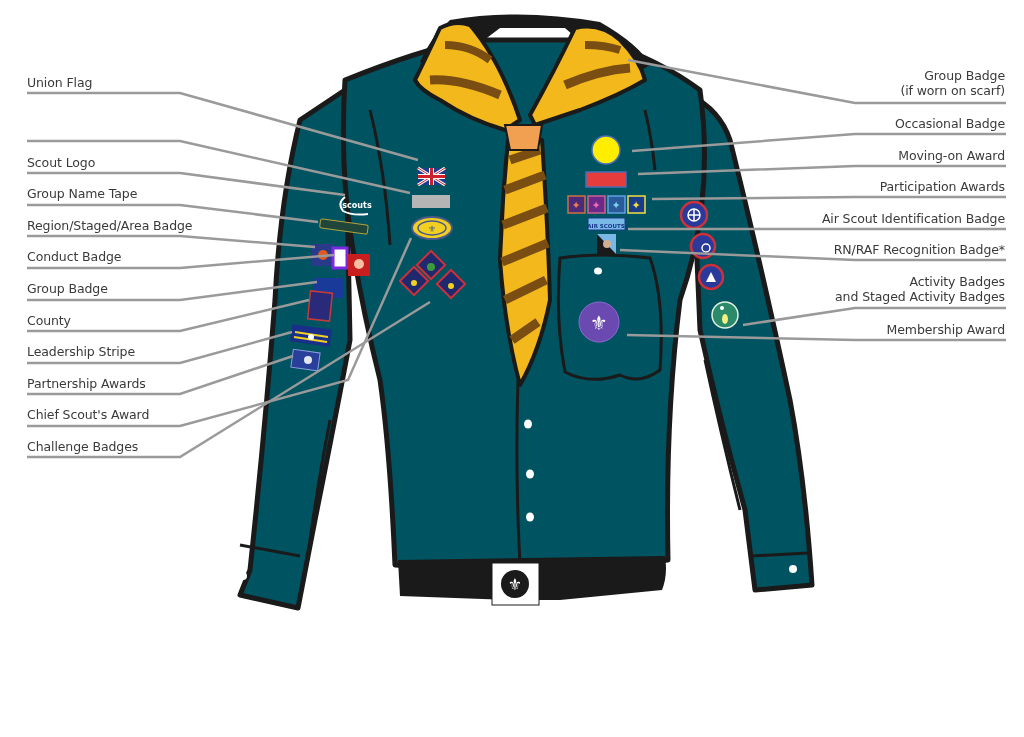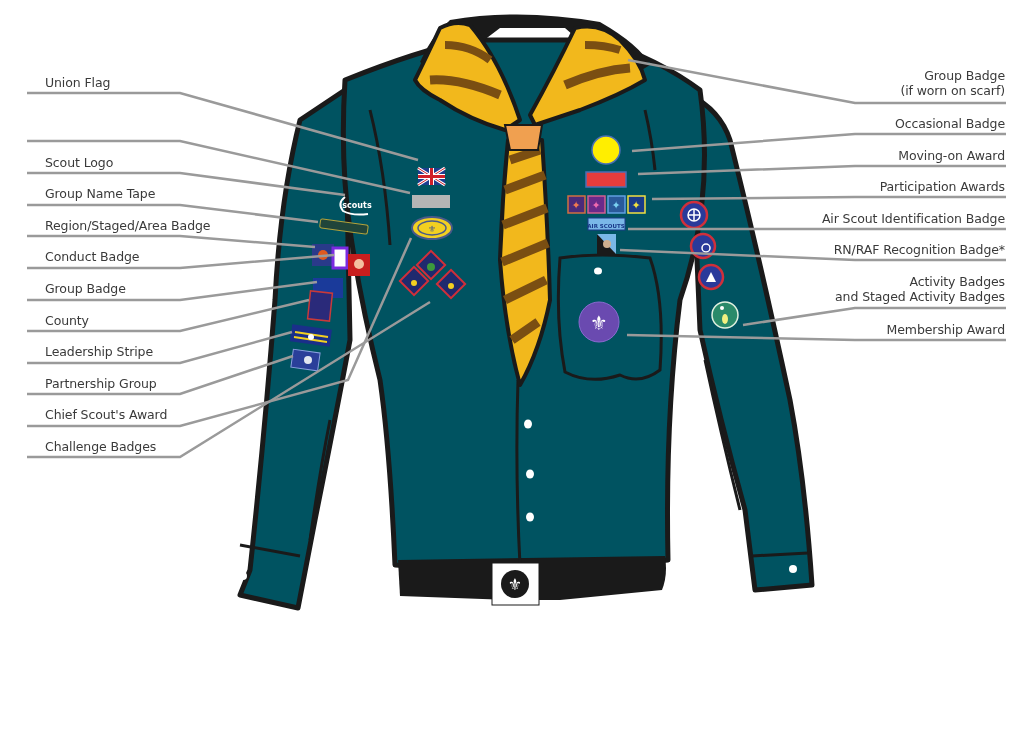--- a/index.html
+++ b/index.html
@@ -1,18 +1,18 @@
 <!DOCTYPE html>
 <html><head>
 <meta charset="utf-8">
 <style>
   html,body{margin:0;padding:0;background:#ffffff;}
   body{width:1024px;height:737px;position:relative;overflow:hidden;font-family:"DejaVu Sans","Liberation Sans",sans-serif;color:#3a3a3a;}
   #stage{position:absolute;left:0;top:0;width:1024px;height:737px;}
-  .lbl{position:absolute;font-size:12.5px;line-height:15px;color:#3a3a3a;white-space:nowrap;letter-spacing:-0.1px;margin-left:18px;}
+  .lbl{position:absolute;font-size:12.5px;line-height:15px;color:#3a3a3a;white-space:nowrap;letter-spacing:-0.1px;}
   .lbl.left{left:27px;}
   .lbl.right{right:19px;text-align:right;}
   .footnote{position:absolute;left:28px;top:654px;font-size:12px;line-height:16px;color:#3a3a3a;white-space:pre;}
   svg{position:absolute;left:0;top:0;}
 </style>
 </head>
 <body>
 
 <div id="stage">
 
@@ -205,21 +205,21 @@
 </svg>
 
 <div class="lbl left" style="top:75px">Union Flag</div>
 <div class="lbl left" style="top:155px">Scout Logo</div>
 <div class="lbl left" style="top:186px">Group Name Tape</div>
 <div class="lbl left" style="top:218px">Region/Staged/Area Badge</div>
 <div class="lbl left" style="top:249px">Conduct Badge</div>
 <div class="lbl left" style="top:281px">Group Badge</div>
 <div class="lbl left" style="top:313px">County</div>
 <div class="lbl left" style="top:344px">Leadership Stripe</div>
-<div class="lbl left" style="top:376px">Partnership Group</div>
+<div class="lbl left" style="top:376px">Partnership Awards</div>
 <div class="lbl left" style="top:407px">Chief Scout's Award</div>
 <div class="lbl left" style="top:439px">Challenge Badges</div>
 
 <div class="lbl right" style="top:68px;white-space:pre">Group Badge
 (if worn on scarf)</div>
 <div class="lbl right" style="top:116px">Occasional Badge</div>
 <div class="lbl right" style="top:148px">Moving-on Award</div>
 <div class="lbl right" style="top:179px">Participation Awards</div>
 <div class="lbl right" style="top:211px">Air Scout Identification Badge</div>
 <div class="lbl right" style="top:242px">RN/RAF Recognition Badge*</div>

